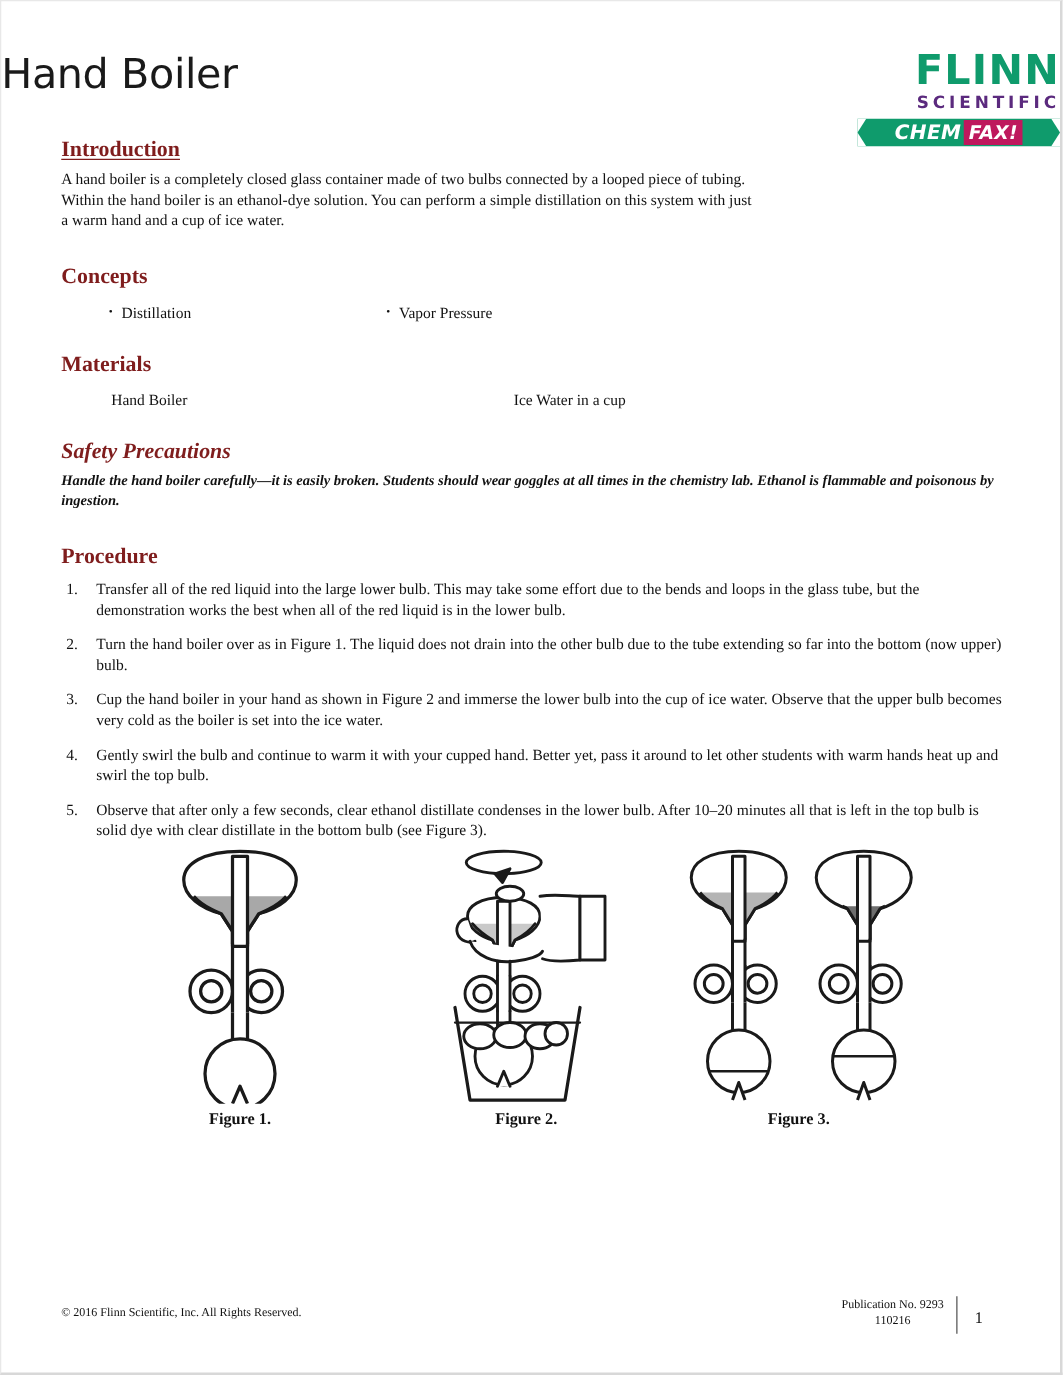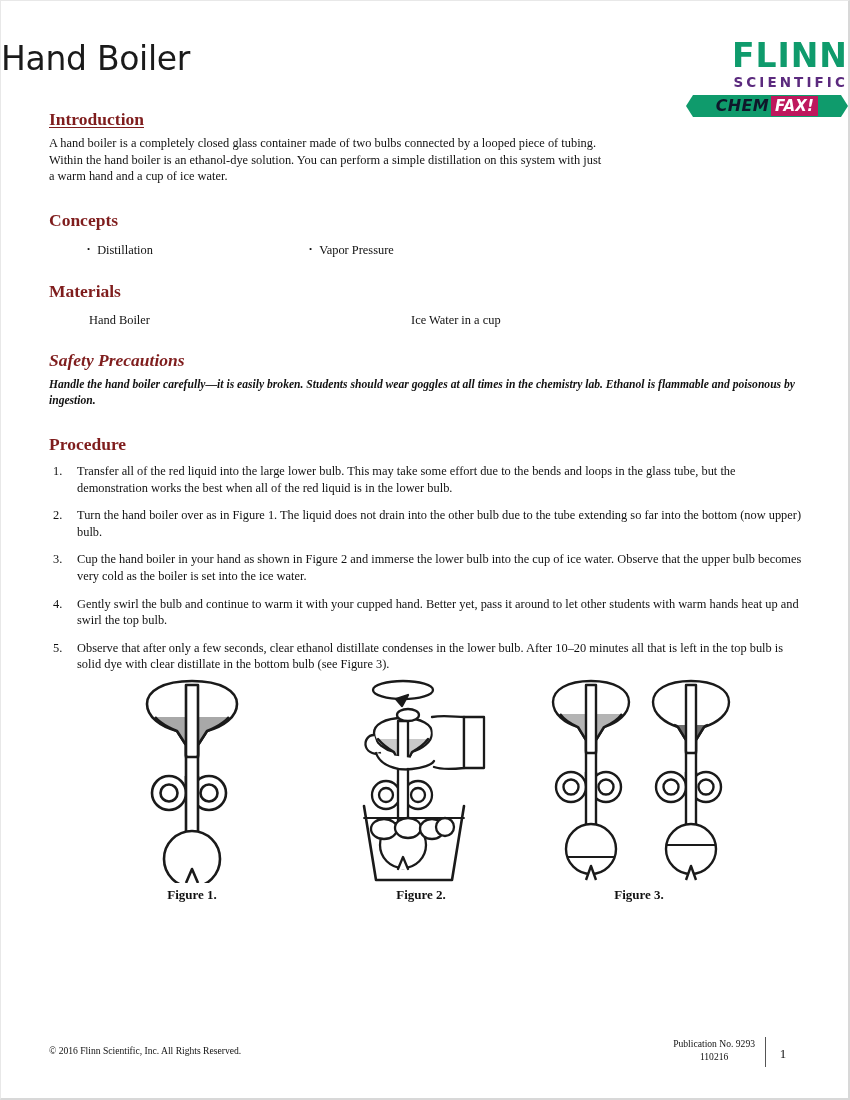--- a/index.html
+++ b/index.html
@@ -93,21 +93,21 @@
     align-items: center;
     justify-content: center;
     gap: 2px;
     z-index: 2;
   }
   .logo-chem {
     font-family: "DejaVu Sans", sans-serif;
     font-style: italic;
     font-weight: 700;
     font-size: 16px;
-    color: #0f172a;
+    color: #ffffff;
     letter-spacing: 0.3px;
   }
   .logo-fax {
     font-family: "DejaVu Sans", sans-serif;
     font-style: italic;
     font-weight: 700;
     font-size: 15px;
     color: #ffffff;
     background: #be185d;
     padding: 1px 4px 1px 4px;

